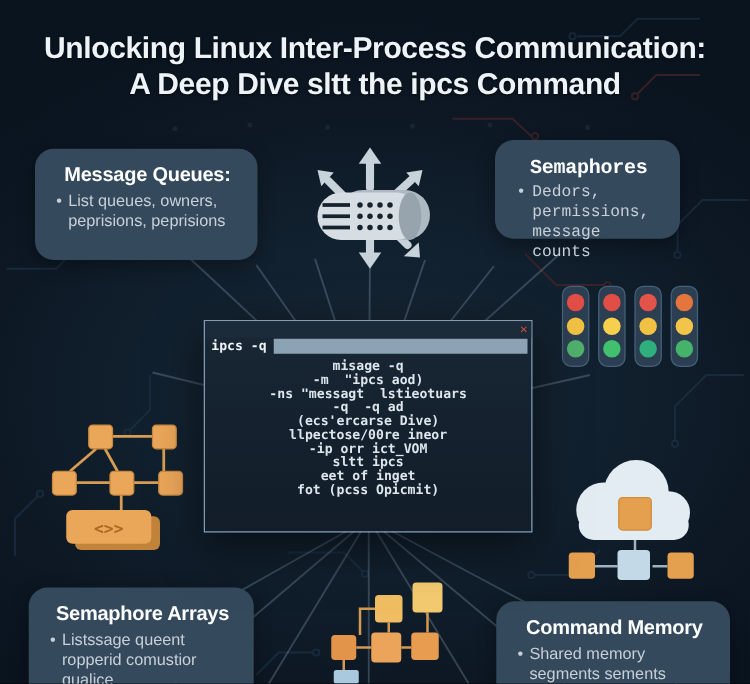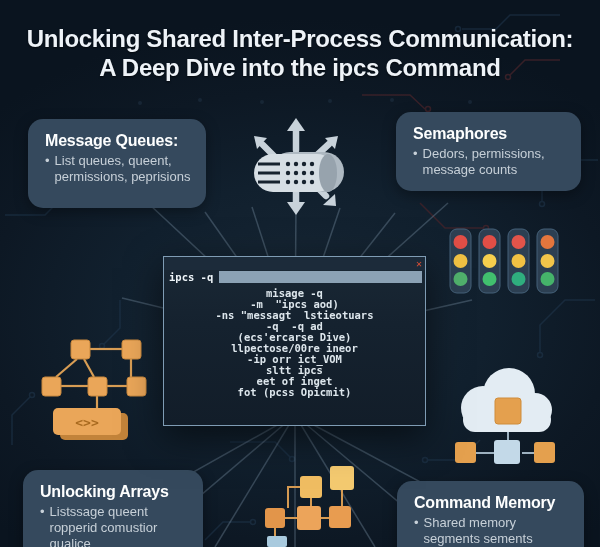--- a/index.html
+++ b/index.html
@@ -17,25 +17,25 @@
     font-size:24px; font-weight:bold; color:#eef3f8; letter-spacing:-0.3px;
     line-height:1.22; text-shadow:0 1px 2px rgba(0,0,0,.6);
   }
 
   
   .card {
     position:absolute; background:#35495d; border-radius:15px;
     padding:13px 15px 12px 17px; z-index:4;
     box-shadow:0 4px 14px rgba(0,0,0,.35);
   }
-  .card-title { font-size:16px; font-weight:bold; color:#fdfefe; margin-bottom:3px; letter-spacing:-0.2px; }
+  .card-title { font-size:16px; font-weight:bold; color:#fdfefe; margin-bottom:3px; letter-spacing:-0.2px;text-align:center; }
   .card-body { display:flex; font-size:13px; color:#c7d0d8; line-height:1.22; }
   .bullet { margin-right:5px; }
   .card-mq  { left:28px;  top:119px; width:178px; height:89px; }
-  .card-sem { left:396px; top:112px; width:185px; height:79px; }
+  .card-sem { left:396px; top:112px; width:148px; height:79px;font-family:Liberation Mono, monospace; }
   .card-sa  { left:23px;  top:470px; width:180px; height:100px; }
   .card-shm { left:397px; top:481px; width:187px; height:90px; }
 
   
   .terminal {
     position:absolute; left:163px; top:256px; width:263px; height:170px; z-index:6;
     background:linear-gradient(180deg,#1a2835 0%, #15222f 40%, #121d29 100%);
     border:1.5px solid #7f9cb4;
     box-shadow:0 12px 34px rgba(0,0,0,.55);
   }
@@ -128,22 +128,22 @@
       <line x1="295" y1="415" x2="295" y2="547"></line>
       <line x1="295" y1="415" x2="375" y2="547"></line>
       <line x1="295" y1="415" x2="452" y2="547"></line>
       <line x1="295" y1="415" x2="542" y2="547"></line>
       <line x1="295" y1="340" x2="122" y2="298"></line>
       <line x1="295" y1="340" x2="472" y2="300"></line>
     </g>
   </svg>
 
   <div class="title-block">
-    <div class="title-line">Unlocking Shared Inter-Process Communication:</div>
-    <div class="title-line">A Deep Dive into the ipcs Command</div>
+    <div class="title-line">Unlocking Linux Inter-Process Communication:</div>
+    <div class="title-line">A Deep Dive sltt the ipcs Command</div>
   </div>
 
   <svg class="icon icon-mq" width="112" height="112" viewBox="0 0 112 112">
     <g stroke="#c8d2da" stroke-width="6.5" fill="#c8d2da" stroke-linecap="round">
       <line x1="56" y1="38" x2="56" y2="18"></line>
       <polygon points="56,6 47,19 65,19" stroke="none"></polygon>
       <line x1="35" y1="45" x2="23" y2="33"></line>
       <polygon points="14,24 27,26 17,37" stroke="none"></polygon>
       <line x1="76" y1="44" x2="89" y2="32"></line>
       <polygon points="98,24 85,26 95,37" stroke="none"></polygon>
@@ -253,34 +253,34 @@
     <rect x="13" y="46" width="20" height="20" rx="3" fill="#e2954a"></rect>
     <rect x="45" y="44" width="24" height="24" rx="3" fill="#eca45a"></rect>
     <rect x="77" y="44" width="22" height="22" rx="3" fill="#e89c50"></rect>
     <rect x="15" y="74" width="20" height="11" rx="2" fill="#a9cade"></rect>
   </svg>
 
   <div class="card card-mq">
     <div class="card-title">Message Queues:</div>
     <div class="card-body">
       <span class="bullet">•</span>
-      <span>List queues, queent, permissions, peprisions</span>
+      <span>List queues, owners, peprisions, peprisions</span>
     </div>
   </div>
 
   <div class="card card-sem">
     <div class="card-title">Semaphores</div>
     <div class="card-body">
       <span class="bullet">•</span>
       <span>Dedors, permissions, message counts</span>
     </div>
   </div>
 
   <div class="card card-sa">
-    <div class="card-title">Unlocking Arrays</div>
+    <div class="card-title">Semaphore Arrays</div>
     <div class="card-body">
       <span class="bullet">•</span>
       <span>Listssage queent ropperid comustior qualice</span>
     </div>
   </div>
 
   <div class="card card-shm">
     <div class="card-title">Command Memory</div>
     <div class="card-body">
       <span class="bullet">•</span>

